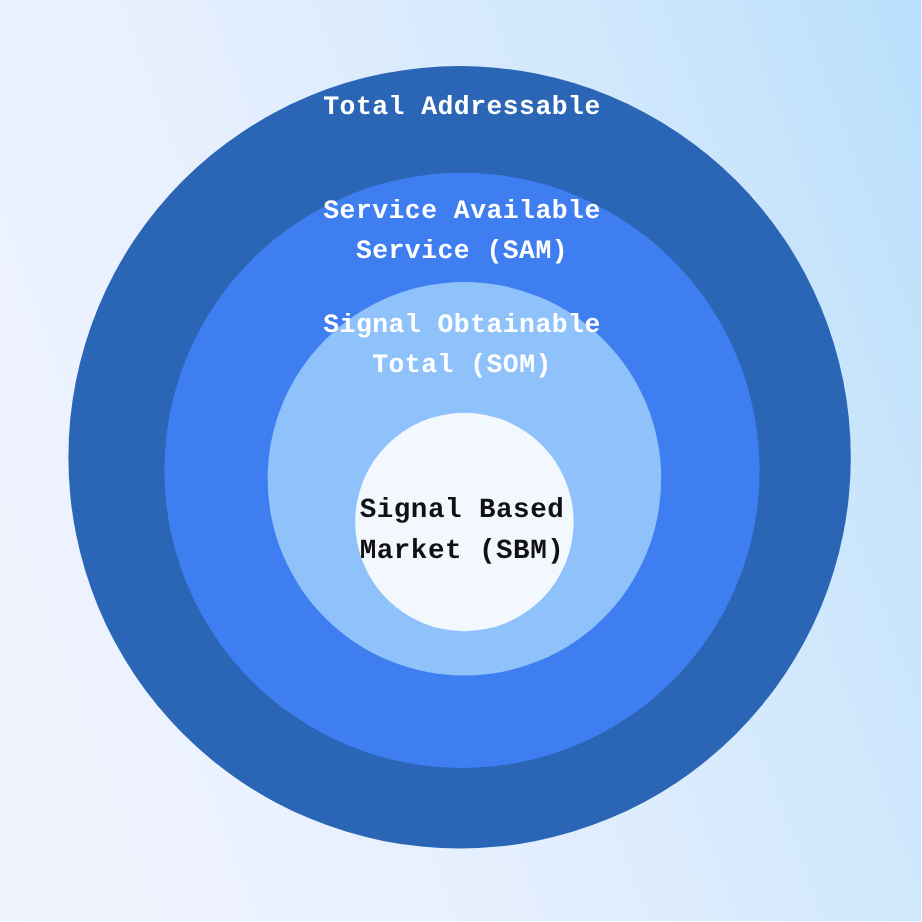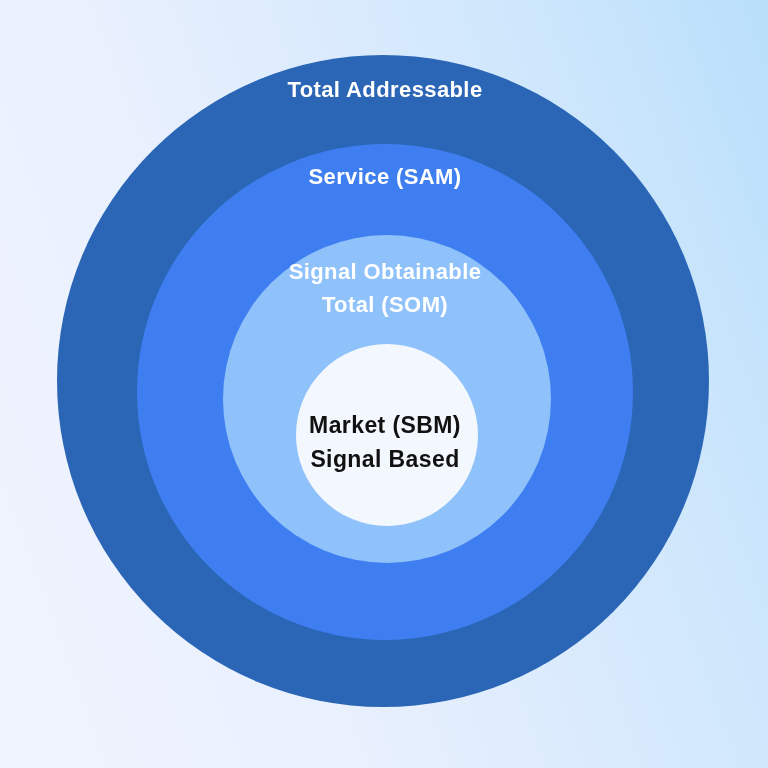--- a/index.html
+++ b/index.html
@@ -33,46 +33,47 @@
     font-weight: 700;
     font-size: 22px;
     line-height: 33px;
     letter-spacing: 0.4px;
     white-space: nowrap;
   }
   .label-tam { top: 73px; }
   .label-sam { top: 160px; }
   .label-som { top: 255px; }
   .label-sbm { top: 408px; font-size: 23px; line-height: 34px; }
-  .ring-label .line { display: block; }
+  .ring-label .line { display: block; font-family: Liberation Mono, monospace; }
 </style>
 </head>
 <body>
 
 <div class="canvas">
 
   <div class="circle circle-tam" style="background-color: rgb(42, 102, 181);"></div>
 
   <div class="circle circle-sam" style="background-color: rgb(63, 126, 240);"></div>
 
   <div class="circle circle-som" style="background-color: rgb(143, 194, 250);"></div>
 
   <div class="circle circle-sbm" style="background-color: rgb(243, 247, 254);"></div>
 
   <div class="ring-label label-tam" style="color: rgb(255, 255, 255);">
     <span class="line">Total Addressable</span>
   </div>
 
   <div class="ring-label label-sam" style="color: rgb(255, 255, 255);">
+    <span class="line">Service Available</span>
     <span class="line">Service (SAM)</span>
   </div>
 
   <div class="ring-label label-som" style="color: rgb(255, 255, 255);">
     <span class="line">Signal Obtainable</span>
     <span class="line">Total (SOM)</span>
   </div>
 
   <div class="ring-label label-sbm" style="color: rgb(17, 17, 17);">
+    <span class="line">Signal Based</span>
     <span class="line">Market (SBM)</span>
-    <span class="line">Signal Based</span>
   </div>
 
 </div>
 
 </body></html>

